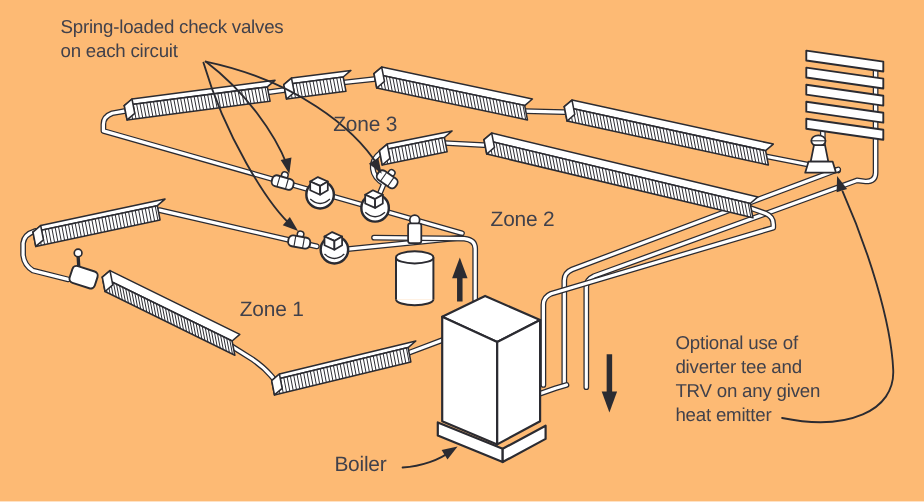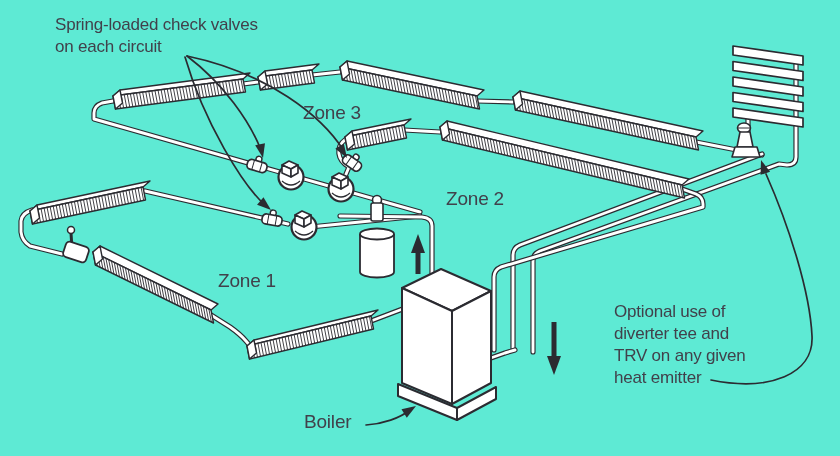--- a/index.html
+++ b/index.html
@@ -1,16 +1,16 @@
 <!DOCTYPE html>
 <html><head>
 <meta charset="utf-8">
 <style>
   html,body{margin:0;padding:0;background:#ffffff;}
-  #stage{position:relative;width:840px;height:456px;background:#5eead4;overflow:hidden;
+  #stage{position:relative;width:840px;height:456px;background:#fdba74;overflow:hidden;
          font-family:"Liberation Sans", sans-serif;}
   svg text{font-family:"Liberation Sans", sans-serif; fill:#41414b; letter-spacing:-0.2px;}
   .note{font-size:17px;}
   .zone{font-size:19px;}
 </style>
 </head>
 <body>
 
 <div id="stage">
   <svg id="dwg" width="840" height="456" viewBox="0 0 840 456">

